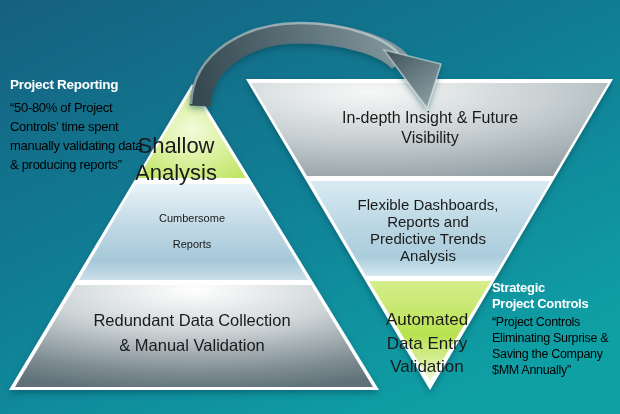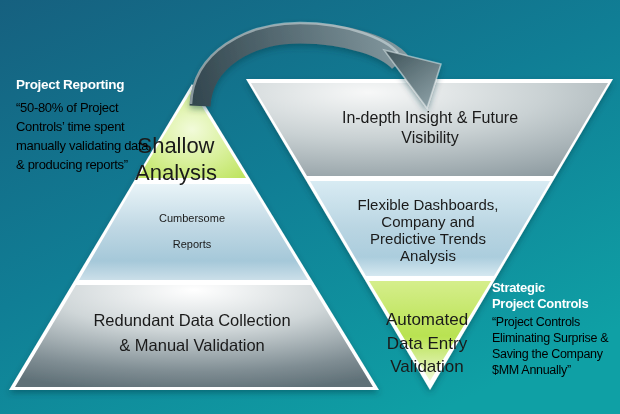--- a/index.html
+++ b/index.html
@@ -14,21 +14,21 @@
     color: #1a1a1a;
   }
   .lbl-shallow   { left: 101px; top: 132px; width: 150px; font-size: 22px;   line-height: 27px; }
   .lbl-cumbersome{ left: 102px; top: 205px; width: 180px; font-size: 11px;   line-height: 26px; }
   .lbl-redundant { left: 62px;  top: 308px; width: 260px; font-size: 16.5px; line-height: 25px; }
   .lbl-indepth   { left: 330px; top: 108px; width: 200px; font-size: 16px;   line-height: 20px; }
   .lbl-flexible  { left: 328px; top: 196px; width: 200px; font-size: 15px;   line-height: 17px; }
   .lbl-automated { left: 327px; top: 288px; width: 200px; font-size: 17px;   line-height: 23.5px; margin-top: 20px; }
 
   .note { position: absolute; text-align: left; }
-  .note-left  { left: 16px;  top: 76px;  width: 165px; }
+  .note-left  { left: 10px;  top: 76px;  width: 165px; }
   .note-right { left: 492px; top: 280px; width: 132px; }
   .note .note-title {
     color: #ffffff; font-weight: bold; white-space: pre-line;
     letter-spacing: -0.3px;
   }
   .note-left  .note-title { font-size: 13.5px; line-height: 18px; margin-bottom: 4px; }
   .note-right .note-title { font-size: 13px;   line-height: 16px; margin-bottom: 2px; }
   .note .note-quote {
     color: #000000; white-space: pre-line; letter-spacing: -0.3px;
   }
@@ -129,21 +129,21 @@
   <div class="lbl lbl-shallow">Shallow
 Analysis</div>
   <div class="lbl lbl-cumbersome">Cumbersome
 Reports</div>
   <div class="lbl lbl-redundant">Redundant Data Collection
 &amp; Manual Validation</div>
 
   <div class="lbl lbl-indepth">In-depth Insight &amp; Future
 Visibility</div>
   <div class="lbl lbl-flexible">Flexible Dashboards,
-Company and
+Reports and
 Predictive Trends
 Analysis</div>
   <div class="lbl lbl-automated">Automated
 Data Entry
 Validation</div>
 
   <div class="note note-left">
     <div class="note-title">Project Reporting</div>
     <div class="note-quote">“50-80% of Project
 Controls’ time spent

